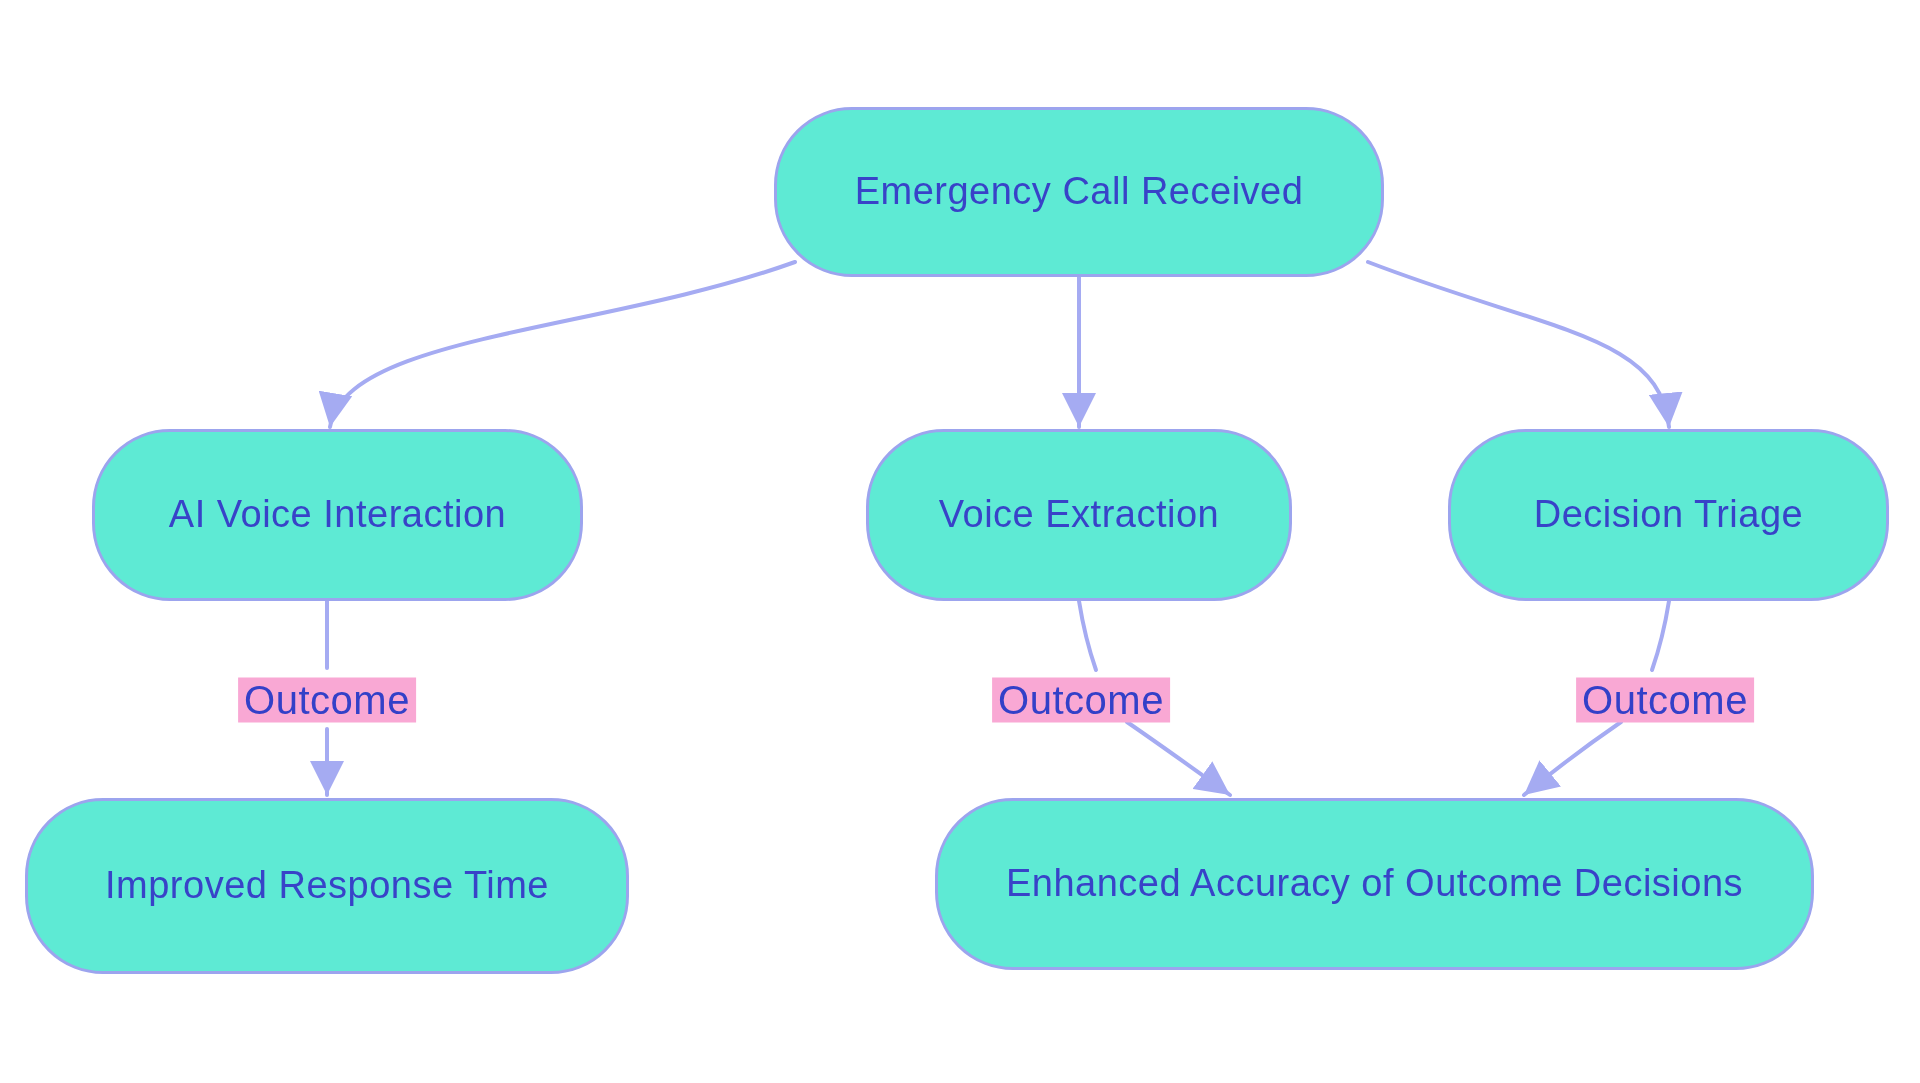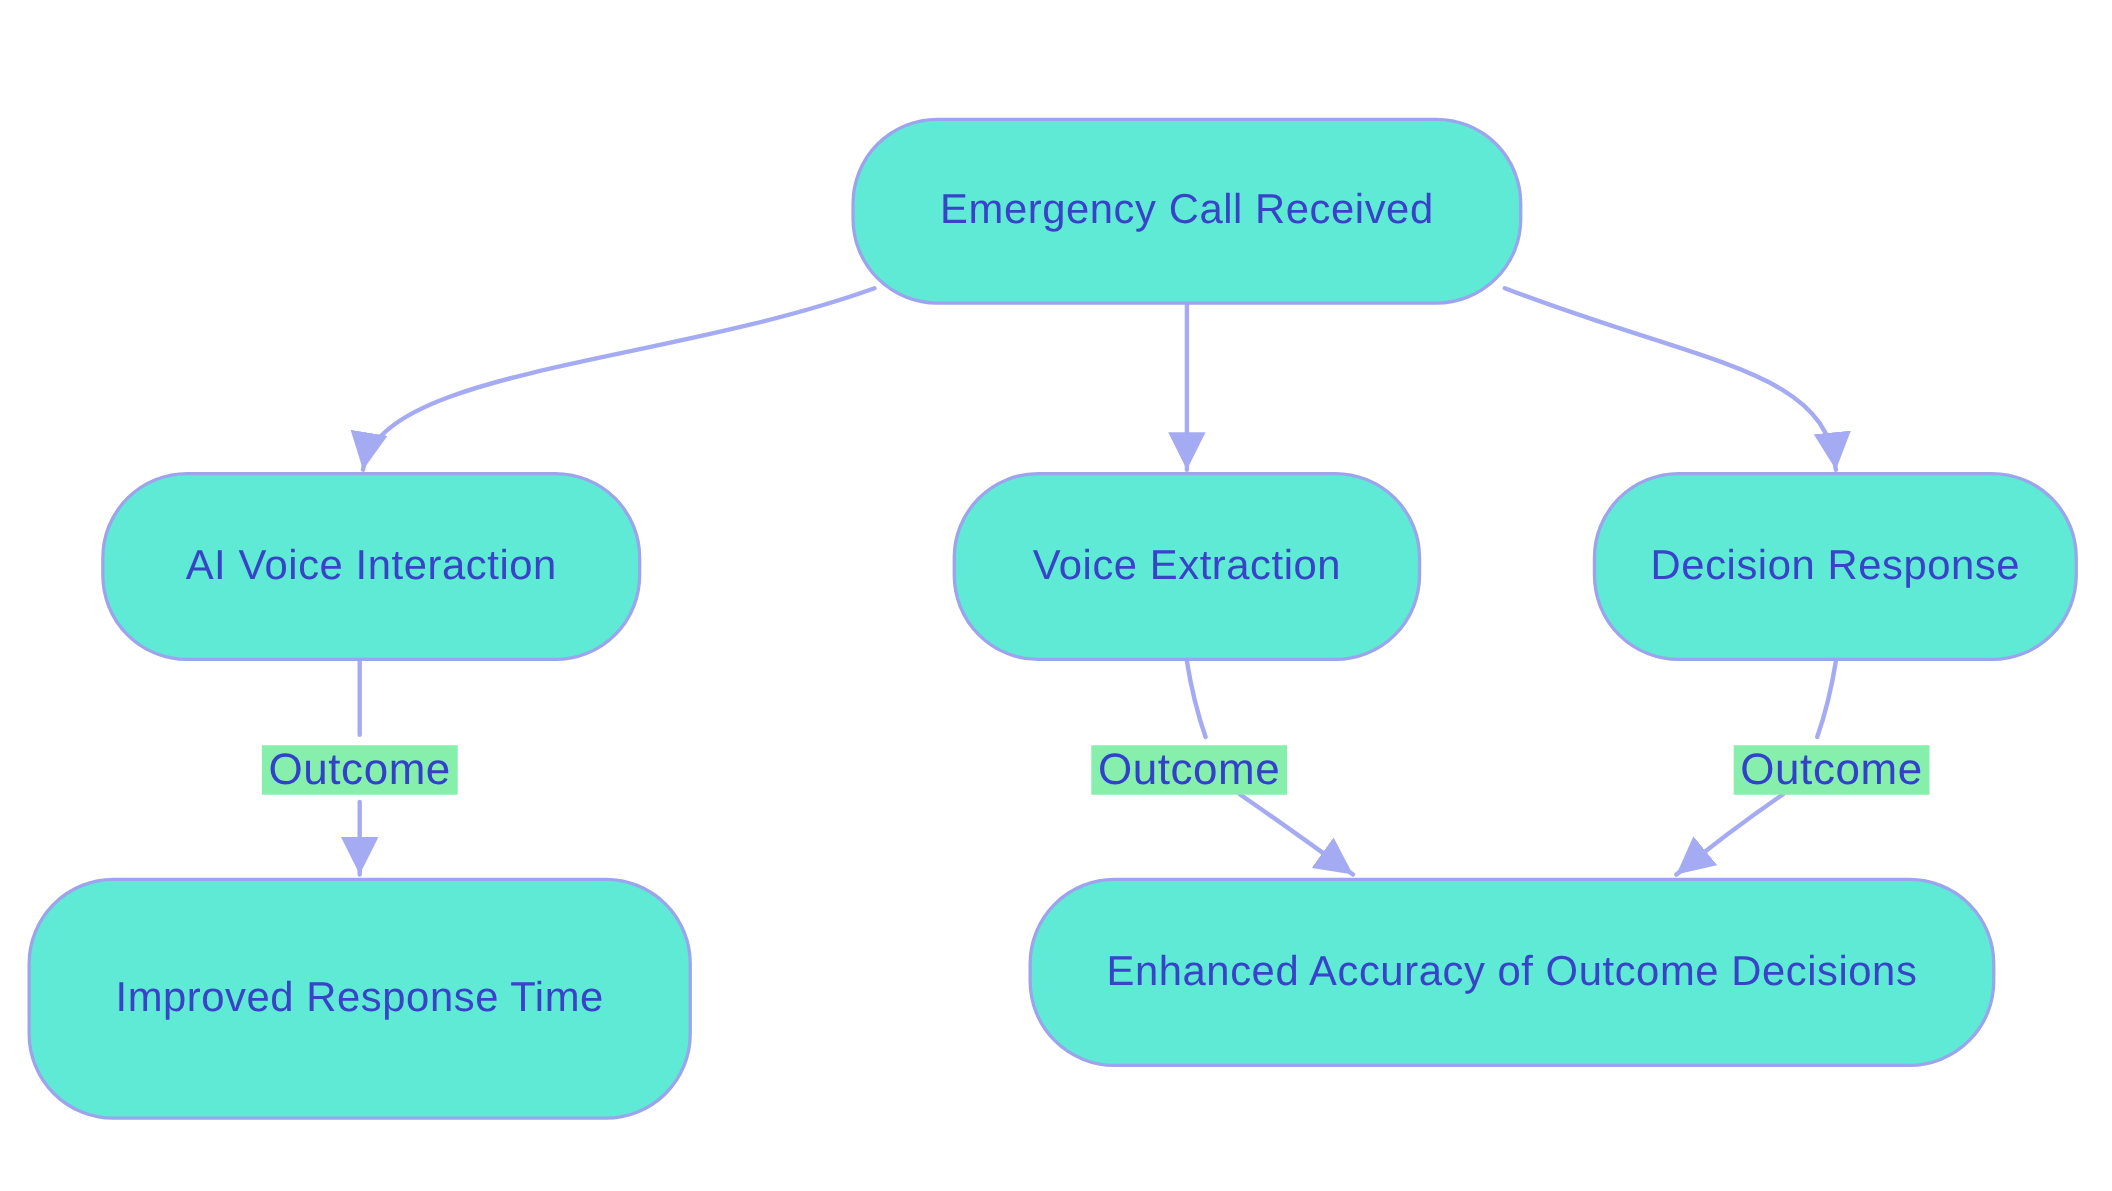--- a/index.html
+++ b/index.html
@@ -40,30 +40,30 @@
     text-align: center;
     color: #3843c8;
     font-size: 38px;
     letter-spacing: 0.5px;
     line-height: 1.2;
   }
   .node-emergency { left: 774px; top: 107px; width: 610px; height: 170px; }
   .node-ai-voice  { left: 92px;  top: 429px; width: 491px; height: 172px; }
   .node-data      { left: 866px; top: 429px; width: 426px; height: 172px; }
   .node-decision  { left: 1448px; top: 429px; width: 441px; height: 172px; }
-  .node-improved  { left: 25px;  top: 798px; width: 604px; height: 220px; }
+  .node-improved  { left: 25px;  top: 798px; width: 604px; height: 176px; }
   .node-enhanced  { left: 935px; top: 798px; width: 879px; height: 172px; }
   .edge-label {
     position: absolute;
     transform: translate(-50%, -50%);
     color: #3340c8;
     font-size: 40px;
     letter-spacing: 0.5px;
     white-space: nowrap;
-    background: #86efac;
+    background: #f9a8d4;
     padding: 0 6px;
   }
   .edge-label-left   { left: 327px;  top: 700px; }
   .edge-label-middle { left: 1081px; top: 700px; }
   .edge-label-right  { left: 1665px; top: 700px; }
 </style>
 </head>
 <body>
 
 <div class="canvas">
@@ -97,21 +97,21 @@
 
   <div class="node node-ai-voice">
     <span>AI Voice Interaction</span>
   </div>
 
   <div class="node node-data">
     <span>Voice Extraction</span>
   </div>
 
   <div class="node node-decision">
-    <span>Decision Response</span>
+    <span>Decision Triage</span>
   </div>
 
   <div class="node node-improved">
     <span>Improved Response Time</span>
   </div>
 
   <div class="node node-enhanced">
     <span>Enhanced Accuracy of Outcome Decisions</span>
   </div>
 

